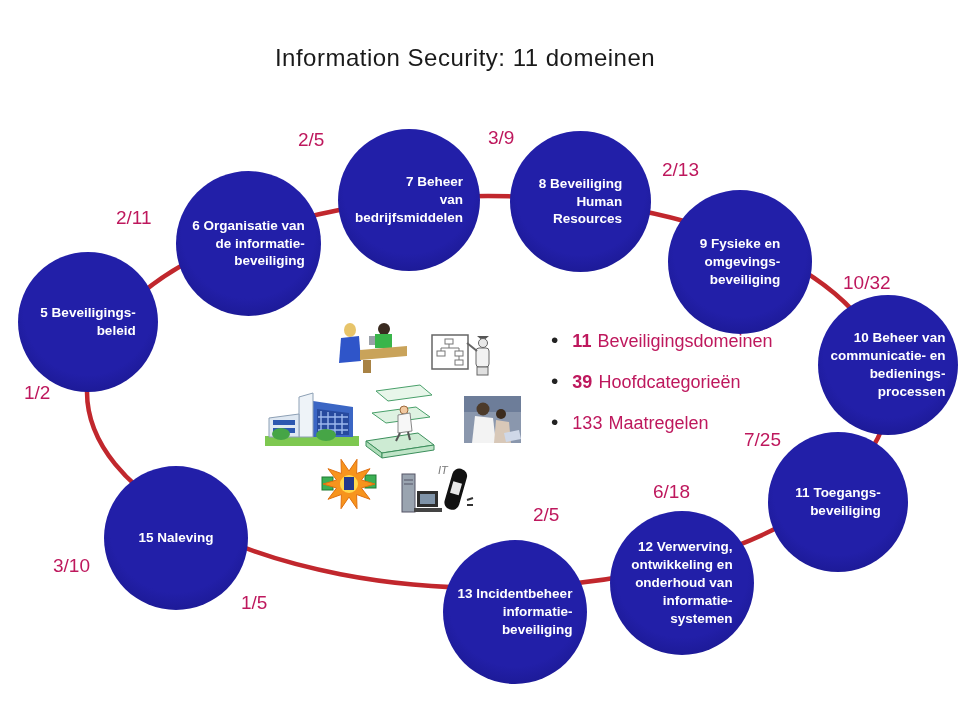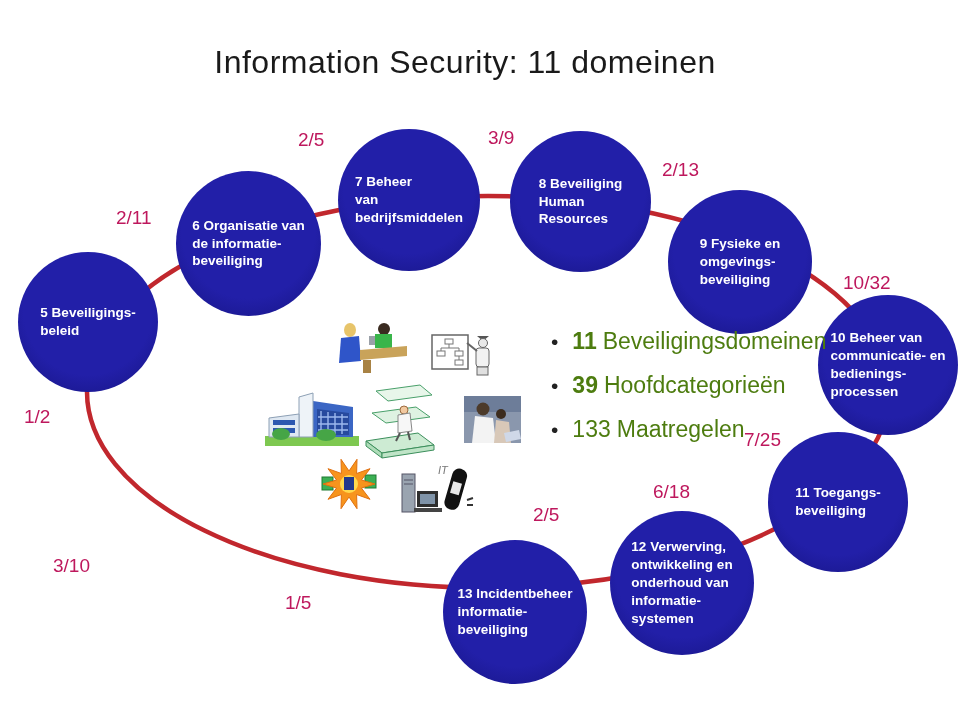--- a/index.html
+++ b/index.html
@@ -1,56 +1,56 @@
 <!DOCTYPE html>
 <html><head>
 <meta charset="utf-8">
 <style>
   html,body{margin:0;padding:0;}
   body{width:960px;height:720px;background:#ffffff;overflow:hidden;
        font-family:"Liberation Sans", sans-serif;position:relative;}
   .stage{position:absolute;left:0;top:0;width:960px;height:720px;background:#fff;}
 
   .title{position:absolute;left:0;top:44px;width:930px;text-align:center;
-         font-size:32px;color:#1a1a1a;letter-spacing:.5px;}
+         font-size:24px;color:#1a1a1a;letter-spacing:.5px;}
 
   .ring-svg{position:absolute;left:0;top:0;z-index:1;}
 
   .circle{position:absolute;z-index:2;border-radius:50%;
           background:radial-gradient(circle at 50% 42%, #221fa8 60%, #15137f 100%);
-          display:flex;align-items:center;justify-content:center;text-align:left;}
+          display:flex;align-items:center;justify-content:center;text-align:right;}
   .circle .lbl{color:#ffffff;font-weight:bold;font-size:13.5px;line-height:1.32;
                white-space:pre-line;padding:0 6px;}
   .c5 {left:18px; top:252px; width:140px;height:140px;}
   .c6 {left:176px;top:171px; width:145px;height:145px;}
   .c7 {left:338px;top:129px; width:142px;height:142px;}
   .c8 {left:510px;top:131px; width:141px;height:141px;}
   .c9 {left:668px;top:190px; width:144px;height:144px;}
   .c10{left:818px;top:295px; width:140px;height:140px;}
   .c11{left:768px;top:432px; width:140px;height:140px;}
   .c12{left:610px;top:511px; width:144px;height:144px;}
   .c13{left:443px;top:540px; width:144px;height:144px;}
   .c14{left:282px;top:513px; width:140px;height:140px;}
   .c15{left:104px;top:466px; width:144px;height:144px;}
 
   .fraction{position:absolute;z-index:3;font-size:19px;color:#be185d;}
-  .f5 {left:24px; top:382px;margin-top:24px;}
+  .f5 {left:24px; top:382px;}
   .f6 {left:116px;top:207px;}
   .f7 {left:298px;top:129px;}
   .f8 {left:488px;top:127px;}
   .f9 {left:662px;top:159px;}
   .f10{left:843px;top:272px;}
   .f11{left:744px;top:429px;}
   .f12{left:653px;top:481px;}
   .f13{left:533px;top:504px;}
-  .f14{left:241px;top:592px;margin-left:44px;}
+  .f14{left:241px;top:592px;}
   .f15{left:53px; top:555px;}
 
   .bullets{position:absolute;left:551px;top:328px;z-index:2;list-style:none;margin:0;padding:0;}
-  .bullets li{font-size:23px;color:#4d7c0f;margin:0 0 17px 0;display:flex;align-items:baseline;}
+  .bullets li{font-size:18px;color:#be185d;margin:0 0 17px 0;display:flex;align-items:baseline;}
   .bullets li::before{content:"\2022";font-size:21px;margin-right:14px;color:#222;}
   .bullets .num{margin-right:6px;}
   .bullets .num.bold{font-weight:bold;}
 
   .clip{position:absolute;z-index:2;}
   .clip-reception{left:333px;top:317px;}
   .clip-orgchart {left:430px;top:331px;}
   .clip-building {left:265px;top:389px;}
   .clip-floors   {left:362px;top:383px;}
   .clip-photo    {left:464px;top:396px;}
@@ -112,20 +112,23 @@
       <span class="lbl">12 Verwerving,
 ontwikkeling en
 onderhoud van
 informatie-
 systemen</span>
     </div>
   <div class="circle c13">
       <span class="lbl">13 Incidentbeheer
 informatie-
 beveiliging</span>
+    </div>
+  <div class="circle c15">
+      <span class="lbl">15 Naleving</span>
     </div>
 
   <div class="fraction f5">1/2</div>
   <div class="fraction f6">2/11</div>
   <div class="fraction f7">2/5</div>
   <div class="fraction f8">3/9</div>
   <div class="fraction f9">2/13</div>
   <div class="fraction f10">10/32</div>
   <div class="fraction f11">7/25</div>
   <div class="fraction f12">6/18</div>

